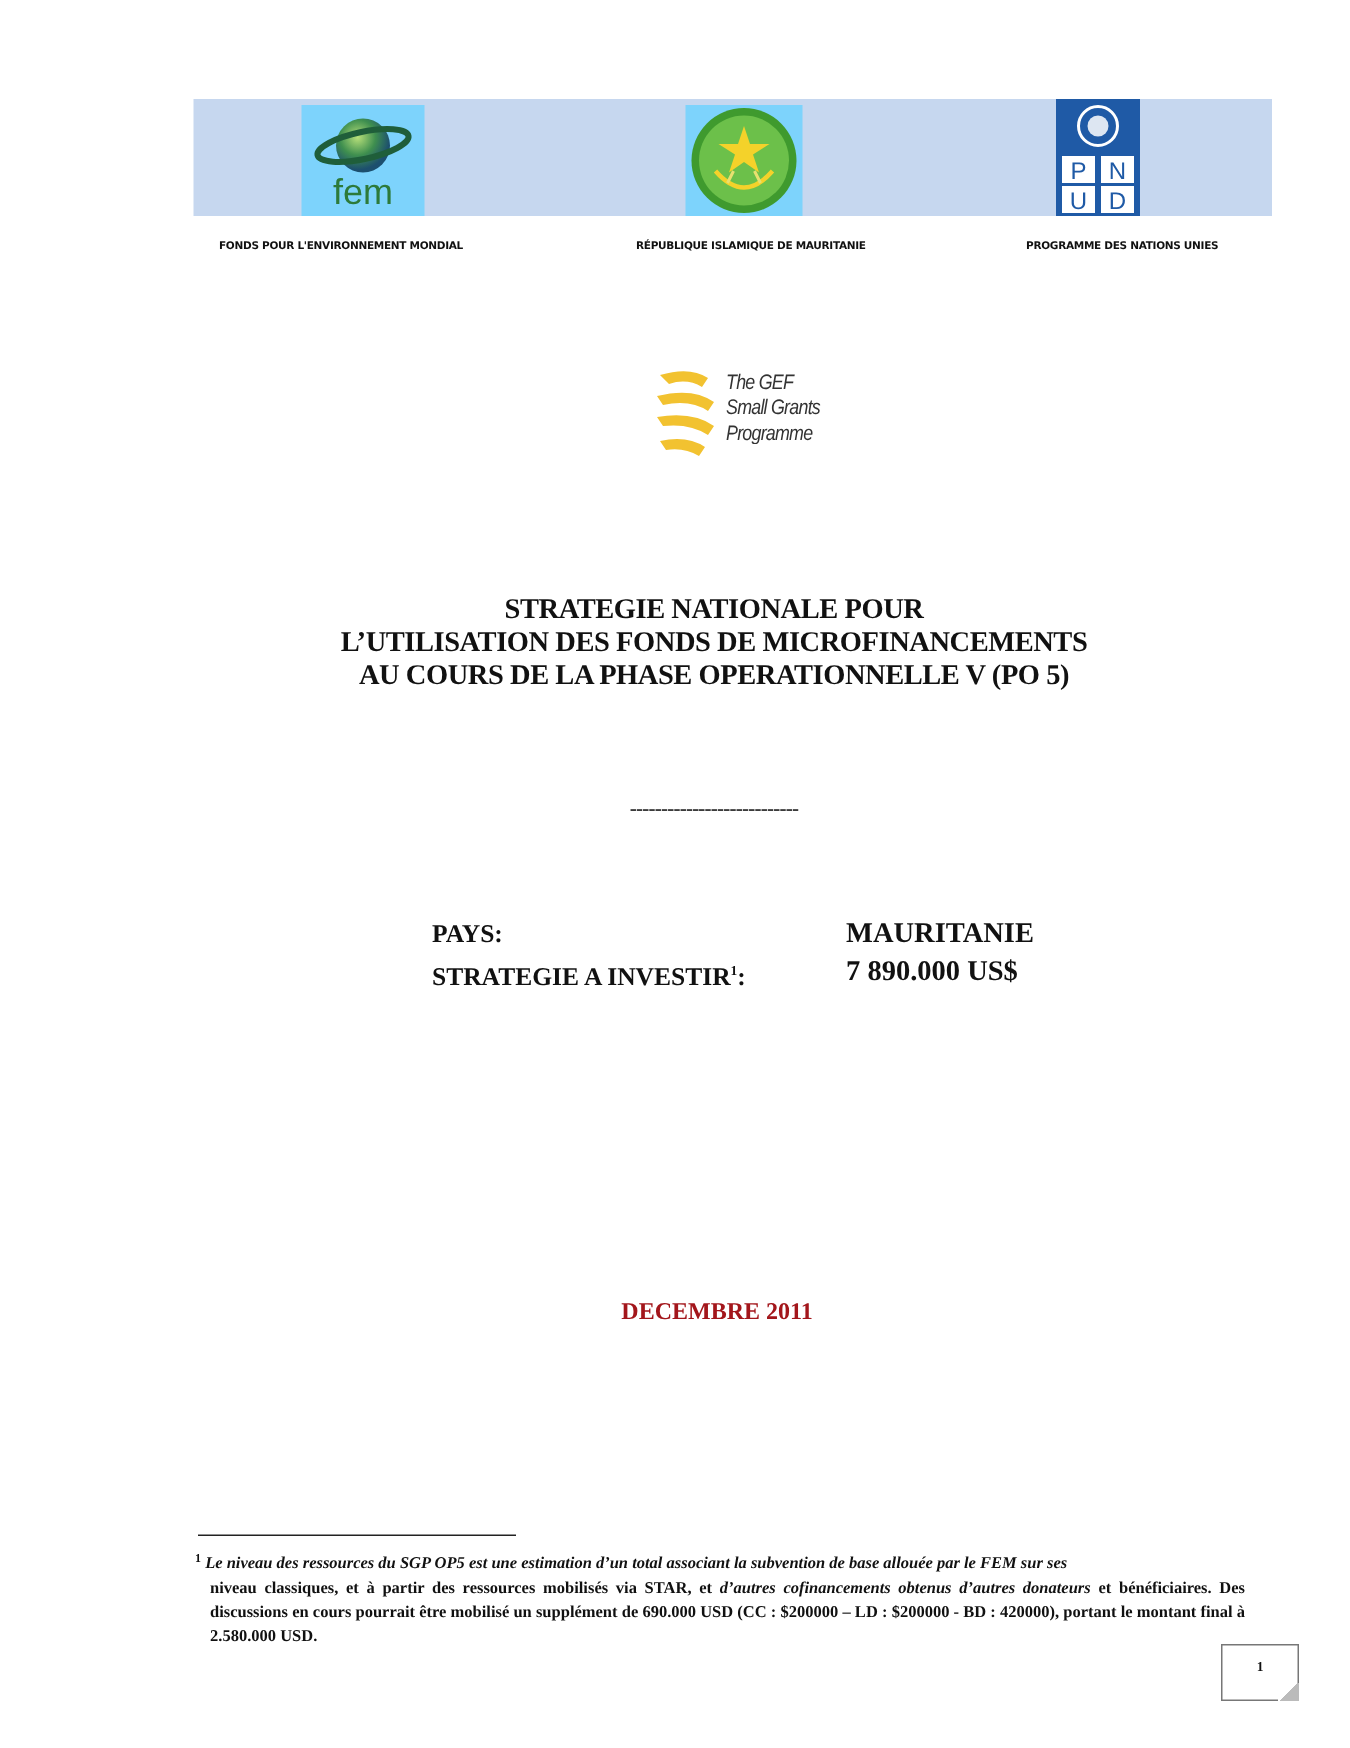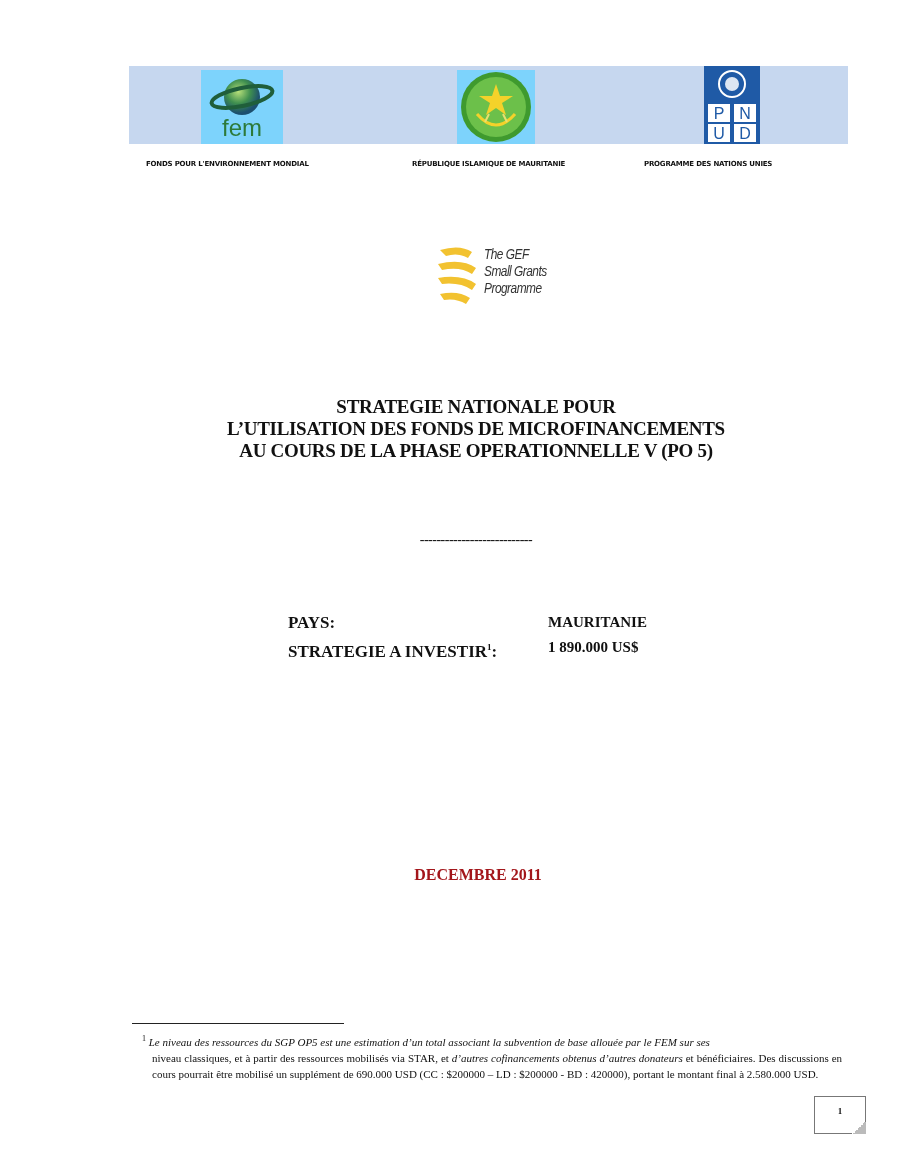--- a/index.html
+++ b/index.html
@@ -14,53 +14,53 @@
   .logo { position: absolute; background: #7dd3fc; }
   .logo-fem { left: 201px; top: 70px; width: 82px; height: 74px; }
   .logo-rim { left: 457px; top: 70px; width: 78px; height: 74px; }
   .logo-pnud { left: 704px; top: 66px; width: 56px; height: 78px; background: #1f5aa6; }
   .caption {
     position: absolute; top: 145px; font-family: "DejaVu Sans", sans-serif;
     font-size: 7px; font-weight: bold; letter-spacing: -0.2px; color: #111;
     text-transform: uppercase; white-space: nowrap; margin-top: 15px;
   }
   .cap1 { left: 146px; }
-  .cap2 { left: 412px; }
-  .cap3 { left: 644px; }
+  .cap2 { left: 424px; }
+  .cap3 { left: 684px; }
 
   .sgp { position: absolute; left: 432px; top: 244px; width: 130px; height: 62px; font-style: italic; }
   .sgp-text {
     position: absolute; left: 52px; top: 2px; font-family: "Liberation Sans", sans-serif;
     font-size: 14px; line-height: 17px; color: #333; letter-spacing: -0.6px;
     transform: scaleX(0.85); transform-origin: left top;
   }
 
   .title {
     position: absolute; left: 0; width: 952px; top: 396px; text-align: center;
     font-weight: bold; font-size: 19px; line-height: 22px; letter-spacing: -0.3px;
   }
   .dashes {
     position: absolute; left: 0; width: 952px; top: 532px; text-align: center;
     font-size: 14px; letter-spacing: -0.5px;
   }
   .info { position: absolute; left: 288px; top: 610px; font-weight: bold; font-size: 17px; line-height: 25px; }
   .info .row { position: relative; height: 25px; }
   .info .lbl { position: absolute; left: 0; white-space: nowrap; text-align: right; }
-  .info .val { position: absolute; left: 260px; white-space: nowrap; font-size: 15px; }
+  .info .val { position: absolute; left: 276px; white-space: nowrap; font-size: 19px; }
   .info sup { font-size: 9px; }
 
   .date {
     position: absolute; left: 0; width: 956px; top: 866px; text-align: center;
     font-weight: bold; font-size: 16px; color: #a3161b;
   }
 
   .fn-rule { position: absolute; left: 132px; top: 1023px; width: 212px; height: 1px; background: #222; }
   .footnote {
-    position: absolute; left: 142px; top: 1031px; width: 700px;
-    font-size: 11px; line-height: 16px; text-align: justify;
+    position: absolute; left: 130px; top: 1031px; width: 700px;
+    font-size: 11px; line-height: 16px; text-align: justify; font-weight: bold;
   }
   .footnote sup { font-size: 8px; font-style: normal; }
   .footnote .ital { font-style: italic; }
   .footnote .body { display: block; padding-left: 10px; }
 
   .pagebox {
     position: absolute; left: 814px; top: 1096px; width: 50px; height: 36px;
     border: 1px solid #777; background: #fff;
   }
   .pagebox .num { position: absolute; left: 0; right: 0; top: 9px; text-align: center; font-size: 9px; font-weight: bold; }
@@ -140,21 +140,21 @@
 
 <div class="dashes">---------------------------</div>
 
 <div class="info">
   <div class="row">
     <span class="lbl">PAYS:</span>
     <span class="val">MAURITANIE</span>
   </div>
   <div class="row">
     <span class="lbl"><span>STRATEGIE A INVESTIR</span><sup>1</sup><span>:</span></span>
-    <span class="val">1 890.000 US$</span>
+    <span class="val">7 890.000 US$</span>
   </div>
 </div>
 
 <div class="date">DECEMBRE 2011</div>
 
 <div class="fn-rule"></div>
 <div class="footnote">
   <sup>1</sup>
   <span class="ital">Le niveau des ressources du SGP OP5 est une estimation d’un total associant la subvention de base allouée par le FEM sur ses</span>
   <span class="body">

